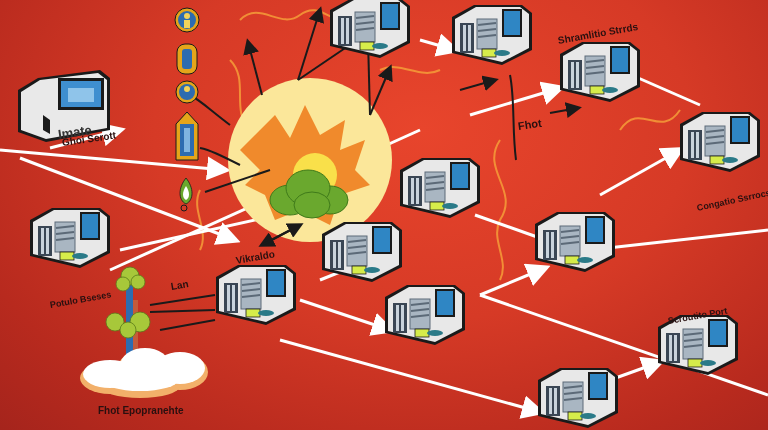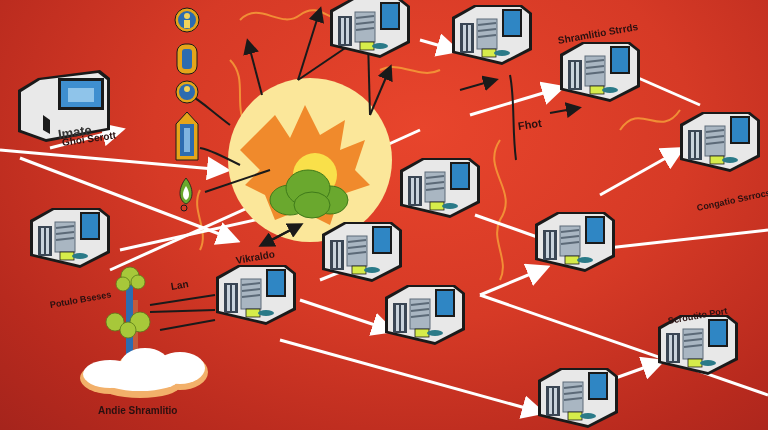--- a/index.html
+++ b/index.html
@@ -199,13 +199,13 @@
 
 <div class="lbl" style="left:58px;top:127px;font-size:13px;color:#333;transform:rotate(-8deg);">Imate</div>
 <div class="lbl" style="left:62px;top:137px;transform:rotate(-8deg);">Ghoi Serott</div>
 <div class="lbl" style="left:558px;top:35px;transform:rotate(-10deg);">Shramlitio Strrds</div>
 <div class="lbl" style="left:518px;top:120px;font-size:11px;transform:rotate(-8deg);">Fhot</div>
 <div class="lbl" style="left:697px;top:203px;font-size:9px;transform:rotate(-12deg);">Congatio Ssrrocs</div>
 <div class="lbl" style="left:236px;top:255px;transform:rotate(-10deg);">Vikraldo</div>
 <div class="lbl" style="left:171px;top:281px;transform:rotate(-10deg);">Lan</div>
 <div class="lbl" style="left:50px;top:300px;font-size:9px;transform:rotate(-10deg);">Potulo Bseses</div>
 <div class="lbl" style="left:668px;top:316px;font-size:9px;transform:rotate(-10deg);">Scroutito Port</div>
-<div class="lbl" style="left:98px;top:405px;font-size:10px;">Andie Shramlitio</div>
+<div class="lbl" style="left:98px;top:405px;font-size:10px;">Fhot Epopranehte</div>
 
 </body></html>

